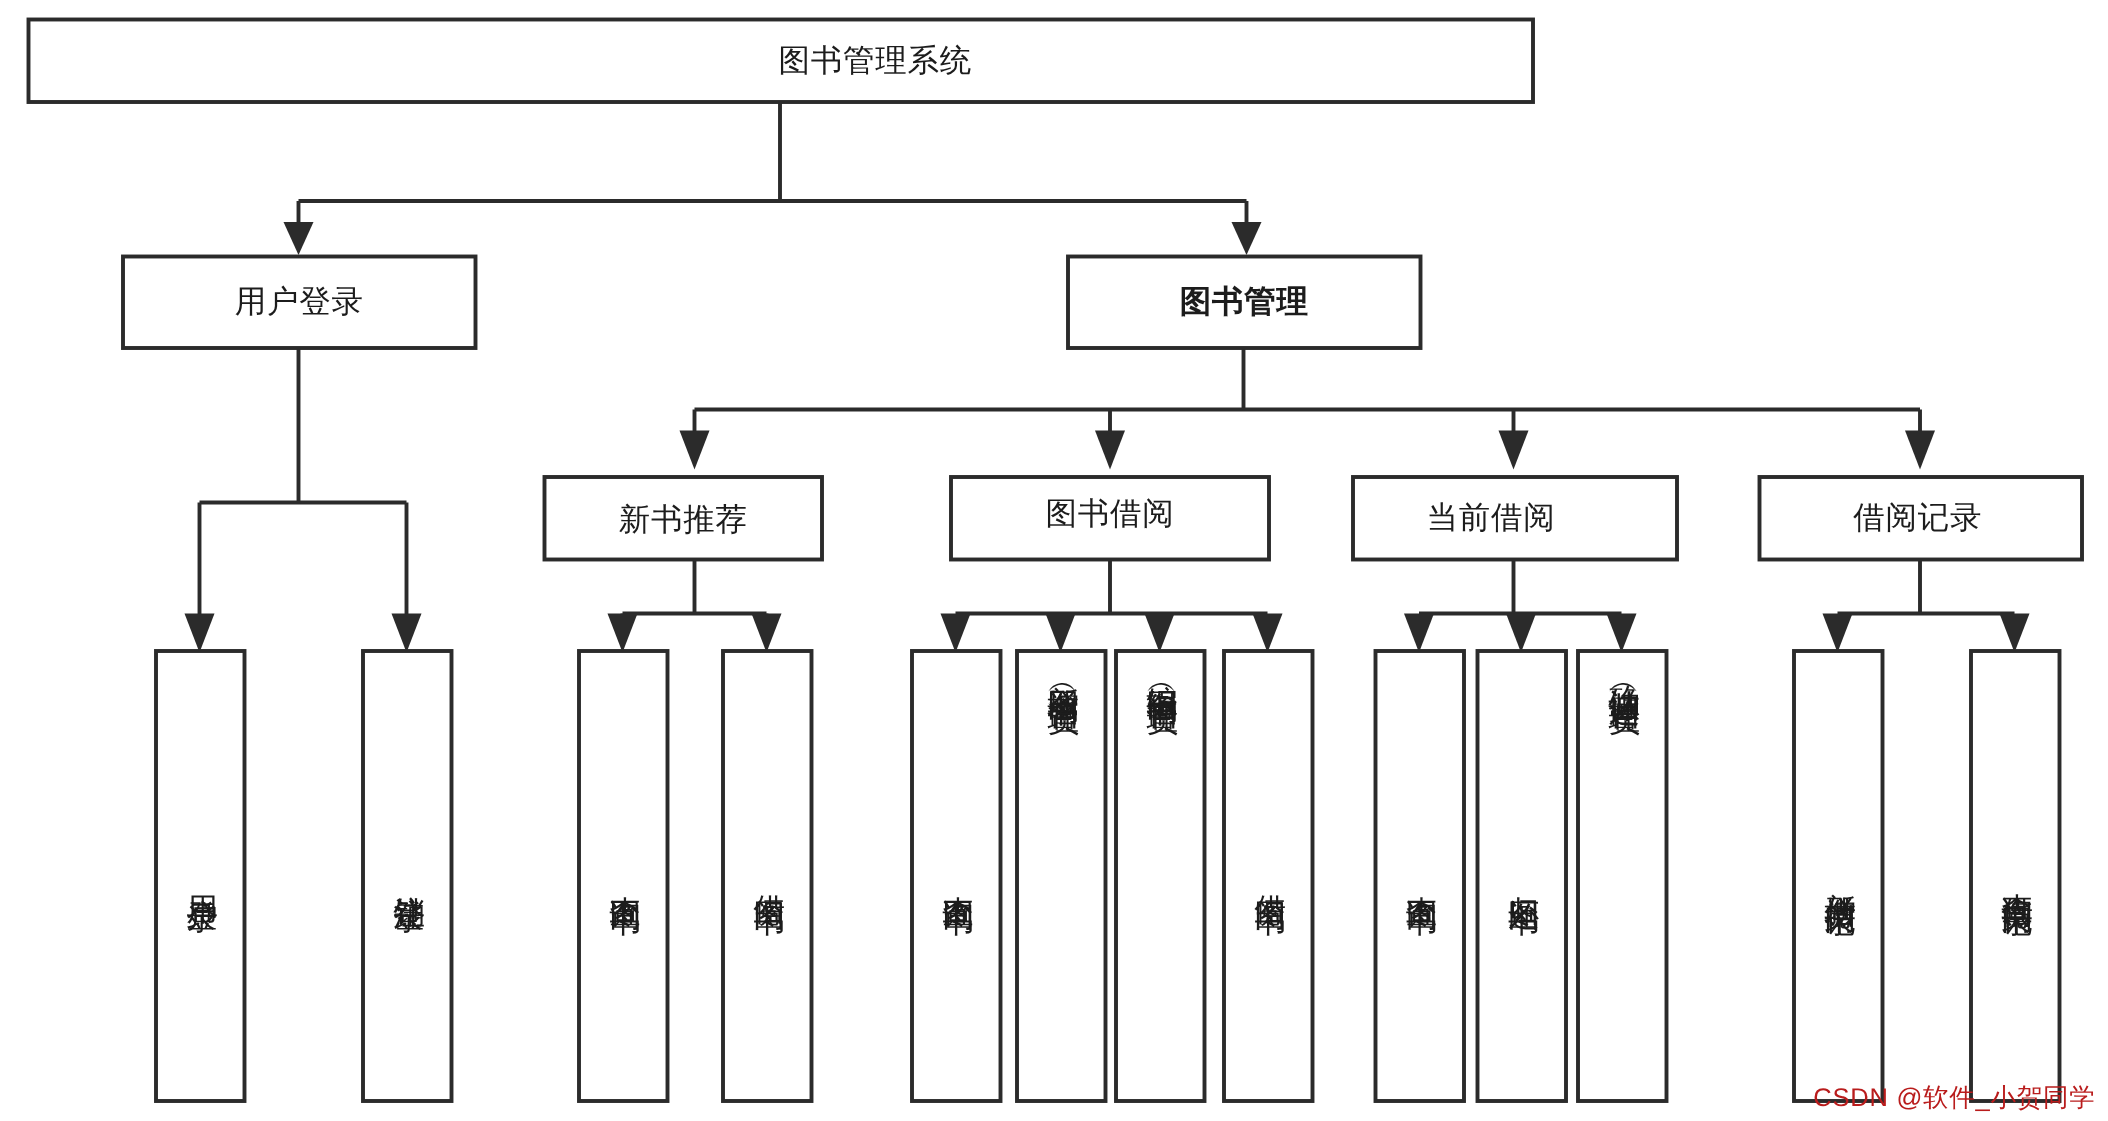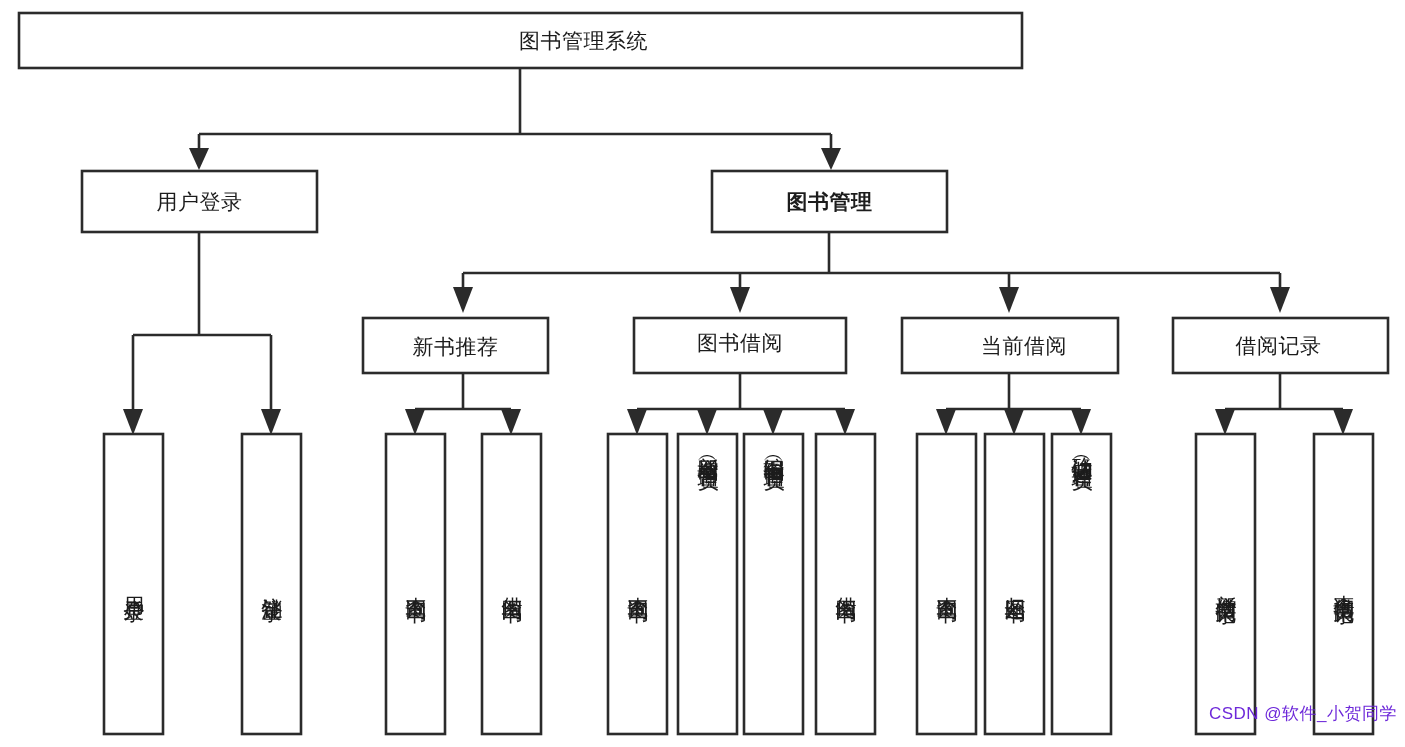--- a/index.html
+++ b/index.html
@@ -63,23 +63,23 @@
     font-size: 21px;
     line-height: 1.18;
     letter-spacing: 2px;
     white-space: nowrap;
     align-items: center;
     justify-content: center;
   }
   .watermark {
     position: absolute;
     right: 8px;
-    bottom: 22px;
+    bottom: 4px;
     font-size: 17px;
-    color: #6d28d9;
+    color: #b91c1c;
     font-family: "Liberation Sans", sans-serif;
     white-space: nowrap;
     letter-spacing: 0.5px;
   }
 </style>
 </head>
 <body>
 
 <div id="diagram-root">
 
@@ -174,21 +174,21 @@
     <rect class="node-box" x="1314" y="434" width="59" height="300"></rect>
   </svg>
 
   <div class="node-label horizontal" style="left:19px; top:13px; width:1129px; height:55px;">图书管理系统</div>
 
   <div class="node-label horizontal" style="left:82px; top:171px; width:235px; height:61px;">用户登录</div>
   <div class="node-label horizontal" style="left:712px; top:171px; width:235px; height:61px;font-weight:bold;">图书管理</div>
 
   <div class="node-label horizontal" style="left:363px; top:318px; width:185px; height:58px;">新书推荐</div>
   <div class="node-label horizontal" style="left:634px; top:318px; width:212px; height:49px;">图书借阅</div>
-  <div class="node-label horizontal" style="left:916px; top:318px; width:216px; height:55px;">当前借阅</div>
+  <div class="node-label horizontal" style="left:886px; top:318px; width:216px; height:55px;">当前借阅</div>
   <div class="node-label horizontal" style="left:1173px; top:318px; width:211px; height:55px;">借阅记录</div>
 
   <div class="node-label vertical" style="left:104px; top:434px; width:59px; height:300px;">用户登录</div>
   <div class="node-label vertical" style="left:242px; top:434px; width:59px; height:300px;">注销登录</div>
   <div class="node-label vertical" style="left:386px; top:434px; width:59px; height:300px;">查询图书</div>
   <div class="node-label vertical" style="left:482px; top:434px; width:59px; height:300px;">借阅图书</div>
   <div class="node-label vertical" style="left:608px; top:434px; width:59px; height:300px;">查询图书</div>
   <div class="node-label vertical" style="left:678px; top:434px; width:59px; height:300px; justify-content:flex-start; padding-top:6px;">新增图书（管理员）</div>
   <div class="node-label vertical" style="left:744px; top:434px; width:59px; height:300px; justify-content:flex-start; padding-top:6px;">编辑图书（管理员）</div>
   <div class="node-label vertical" style="left:816px; top:434px; width:59px; height:300px;">借阅图书</div>

